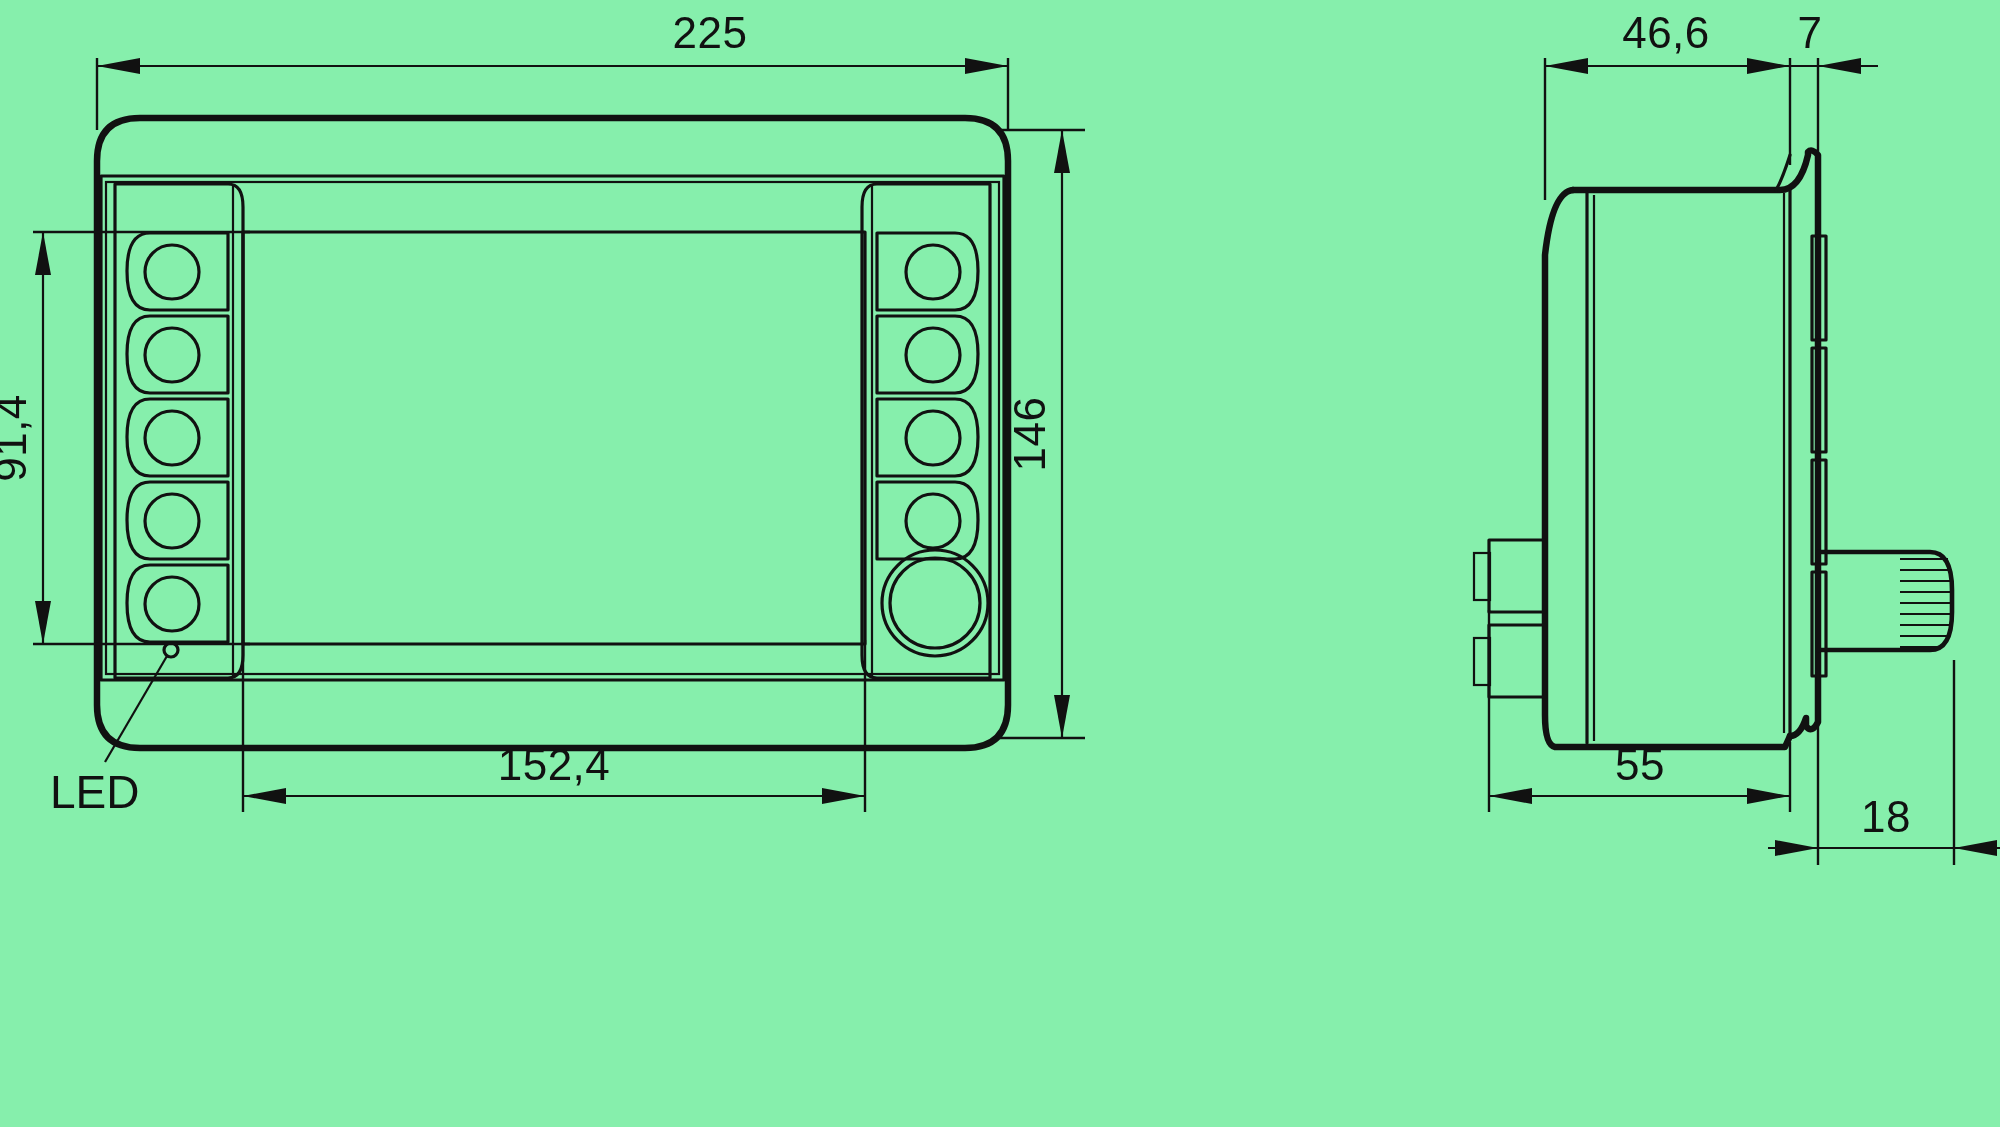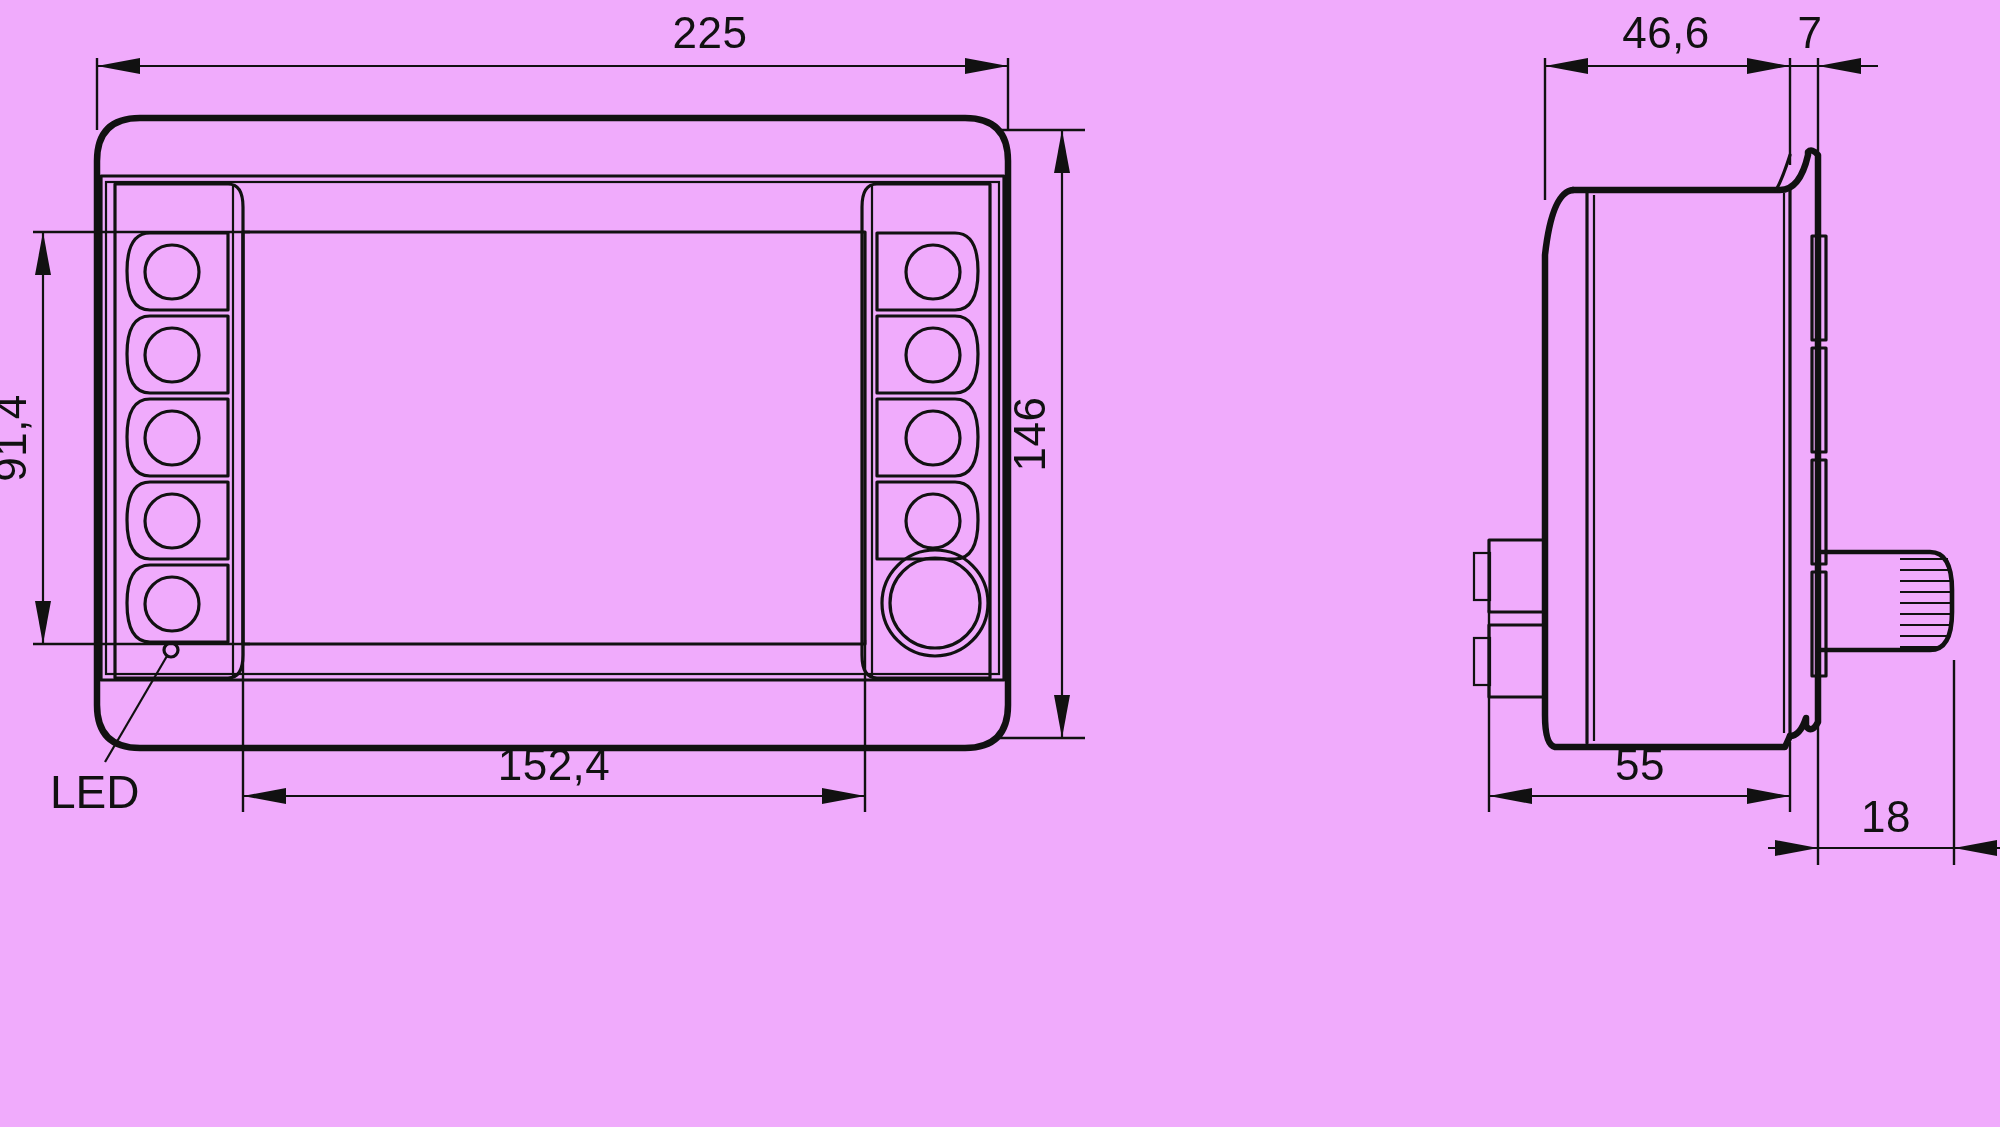--- a/index.html
+++ b/index.html
@@ -11,21 +11,21 @@
   body {
     width: 2000px;
     height: 1127px;
     overflow: hidden;
     font-family: "Liberation Sans", sans-serif;
   }
   #drawing-root {
     position: relative;
     width: 2000px;
     height: 1127px;
-    background: #f0abfc;
+    background: #86efac;
   }
   svg#tech-drawing {
     display: block;
     width: 2000px;
     height: 1127px;
   }
   .ln      { fill: none; stroke: #111111; stroke-width: 3.2; stroke-linecap: round; stroke-linejoin: round; }
   .ln-thick{ fill: none; stroke: #111111; stroke-width: 6.5; stroke-linecap: round; stroke-linejoin: round; }
   .ln-med  { fill: none; stroke: #111111; stroke-width: 4.6; stroke-linecap: round; stroke-linejoin: round; }
   .ln-thin { fill: none; stroke: #111111; stroke-width: 2.2; stroke-linecap: butt; stroke-linejoin: miter; }

